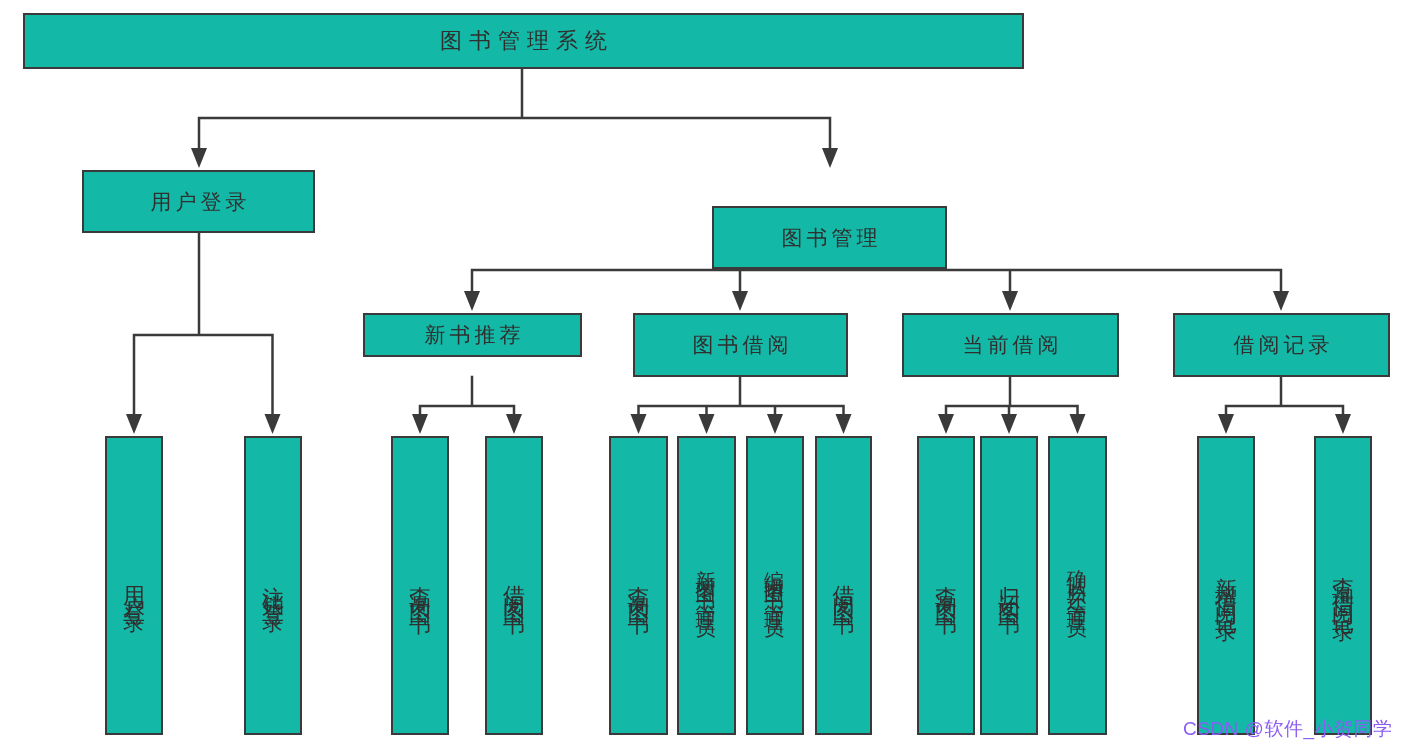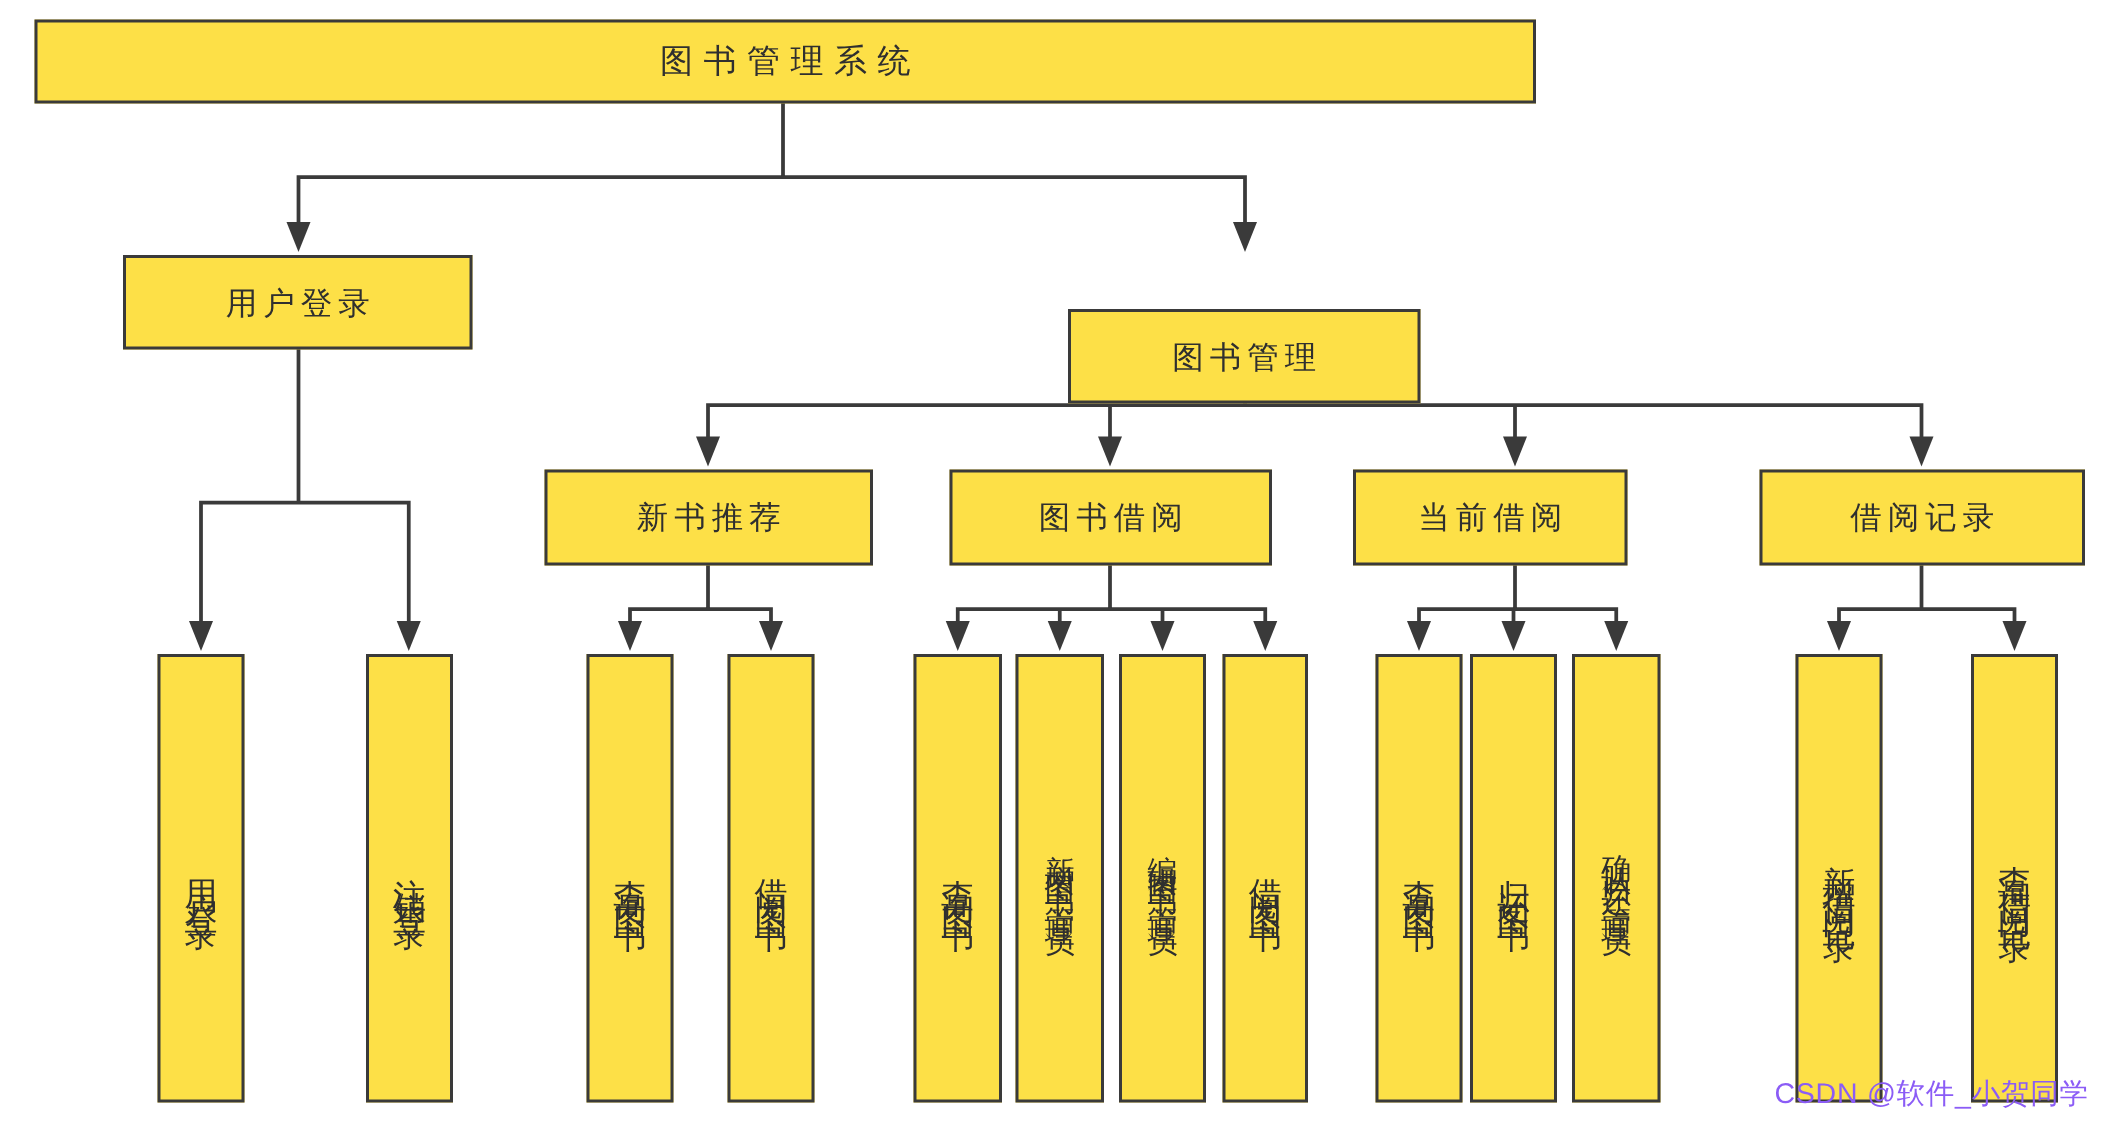--- a/index.html
+++ b/index.html
@@ -13,21 +13,21 @@
     overflow: hidden;
   }
   svg.connectors {
     position: absolute;
     left: 0; top: 0;
     width: 1405px; height: 747px;
     z-index: 1;
   }
   .box {
     position: absolute;
-    background: #fde047;
+    background: #14b8a6;
     border: 2.5px solid #3a3a3a;
     display: flex;
     align-items: center;
     justify-content: center;
     z-index: 2;
   }
   .h-label {
     color: #2f2f2f;
     font-size: 21px;
     letter-spacing: 4px;
@@ -96,27 +96,27 @@
     <span class="h-label">图书管理系统</span>
   </div>
 
   <div class="box" style="left:82px; top:170px; width:233px; height:63px;">
     <span class="h-label">用户登录</span>
   </div>
   <div class="box" style="left:712px; top:170px; width:235px; height:63px;margin-top:36px;">
     <span class="h-label">图书管理</span>
   </div>
 
-  <div class="box" style="left:363px; top:313px; width:219px; height:64px;justify-content:center;">
+  <div class="box" style="left:363px; top:313px; width:219px; height:44px;justify-content:center;">
     <span class="h-label">新书推荐</span>
   </div>
   <div class="box" style="left:633px; top:313px; width:215px; height:64px;font-family:Liberation Mono, monospace;">
     <span class="h-label">图书借阅</span>
   </div>
-  <div class="box" style="left:902px; top:313px; width:183px; height:64px;">
+  <div class="box" style="left:902px; top:313px; width:217px; height:64px;">
     <span class="h-label">当前借阅</span>
   </div>
   <div class="box" style="left:1173px; top:313px; width:217px; height:64px;">
     <span class="h-label">借阅记录</span>
   </div>
 
   <div class="box" style="left:105px; top:436px; width:58px; height:299px;">
     <span class="v-label">用户登录</span>
   </div>
   <div class="box" style="left:244px; top:436px; width:58px; height:299px;">

